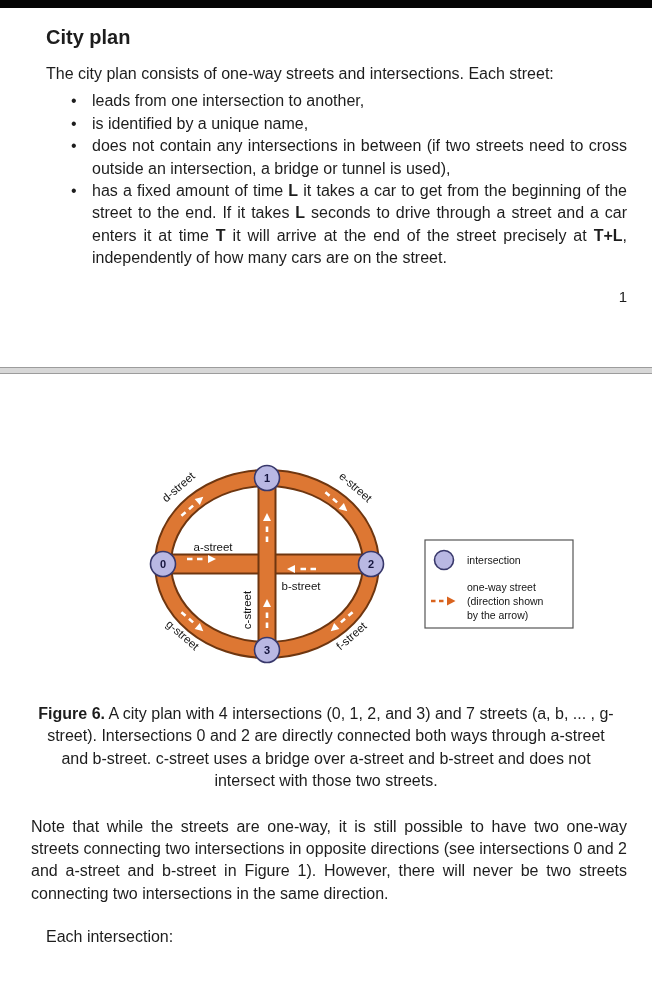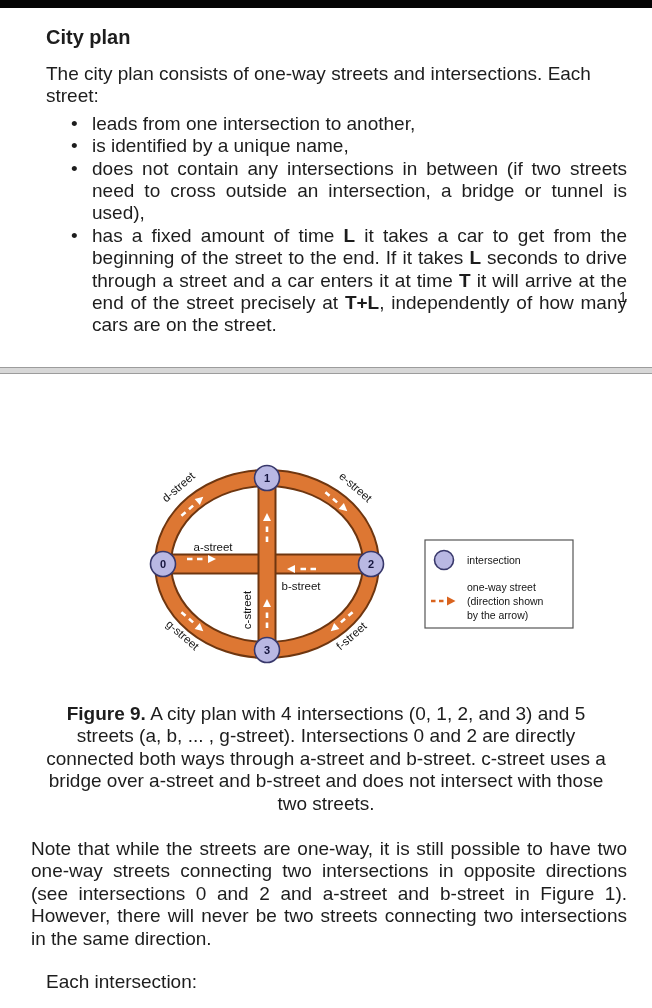--- a/index.html
+++ b/index.html
@@ -2,21 +2,21 @@
 <html><head>
 <meta charset="utf-8">
 <style>
   *{box-sizing:border-box;margin:0;padding:0;}
   body{font-family:"Liberation Sans","DejaVu Sans",sans-serif;background:#ffffff;}
   .screen{position:relative;width:652px;height:1008px;overflow:hidden;background:#fff;color:#1d1d1d;}
   .top-bar{height:8px;background:#050505;}
   .page1{position:relative;height:359px;background:#fff;padding-top:17px;}
   .page-gap{height:7px;background:#d7d7d7;border-top:1px solid #9c9c9c;border-bottom:1px solid #9c9c9c;}
   .page2{position:relative;height:634px;background:#fff;overflow:hidden;}
-  .body-text{font-size:19px;line-height:22.4px;}
+  .body-text{font-size:16px;line-height:22.4px;}
   .doc-title{font-size:20px;line-height:24px;font-weight:700;margin:0 25px 14px 46px;}
   .intro{margin:0 25px 5px 46px;}
   .doc-list{list-style:none;margin:0 25px 0 46px;}
   .doc-list li{position:relative;padding-left:46px;text-align:justify;}
   .doc-list li::before{content:"\2022";position:absolute;left:25px;top:0;}
   .b{font-weight:700;}
   .page-number{position:absolute;top:280px;right:25px;font-size:15px;}
   .fig-wrap{margin:80px 0 0 117px;width:460px;}
   .caption{margin:10px 36px 0;text-align:center;}
   .note{margin:23px 25px 0 31px;text-align:justify;}
@@ -148,21 +148,21 @@
               <polygon points="16,-4.5 16,4.5 24.5,0"></polygon>
           </g>
           <text x="350" y="137" class="legend-text">one-way street</text>
           <text x="350" y="151" class="legend-text">(direction shown</text>
           <text x="350" y="165" class="legend-text">by the arrow)</text>
         </g>
       </svg>
     </div>
 
     <p class="caption body-text">
-      <span class="b">Figure 9.</span><span> A city plan with 4 intersections (0, 1, 2, and 3) and 5 streets (a, b, ... , g-street). Intersections 0 and 2 are directly connected both ways through a-street and b-street. c-street uses a bridge over a-street and b-street and does not intersect with those two streets.</span>
+      <span class="b">Figure 6.</span><span> A city plan with 4 intersections (0, 1, 2, and 3) and 7 streets (a, b, ... , g-street). Intersections 0 and 2 are directly connected both ways through a-street and b-street. c-street uses a bridge over a-street and b-street and does not intersect with those two streets.</span>
     </p>
 
     <p class="note body-text">Note that while the streets are one-way, it is still possible to have two one-way streets connecting two intersections in opposite directions (see intersections 0 and 2 and a-street and b-street in Figure 1). However, there will never be two streets connecting two intersections in the same direction.</p>
 
     <p class="each-intro body-text">Each intersection:</p>
 
     <ul class="doc-list body-text">
     </ul>
   </section>
 </div>

